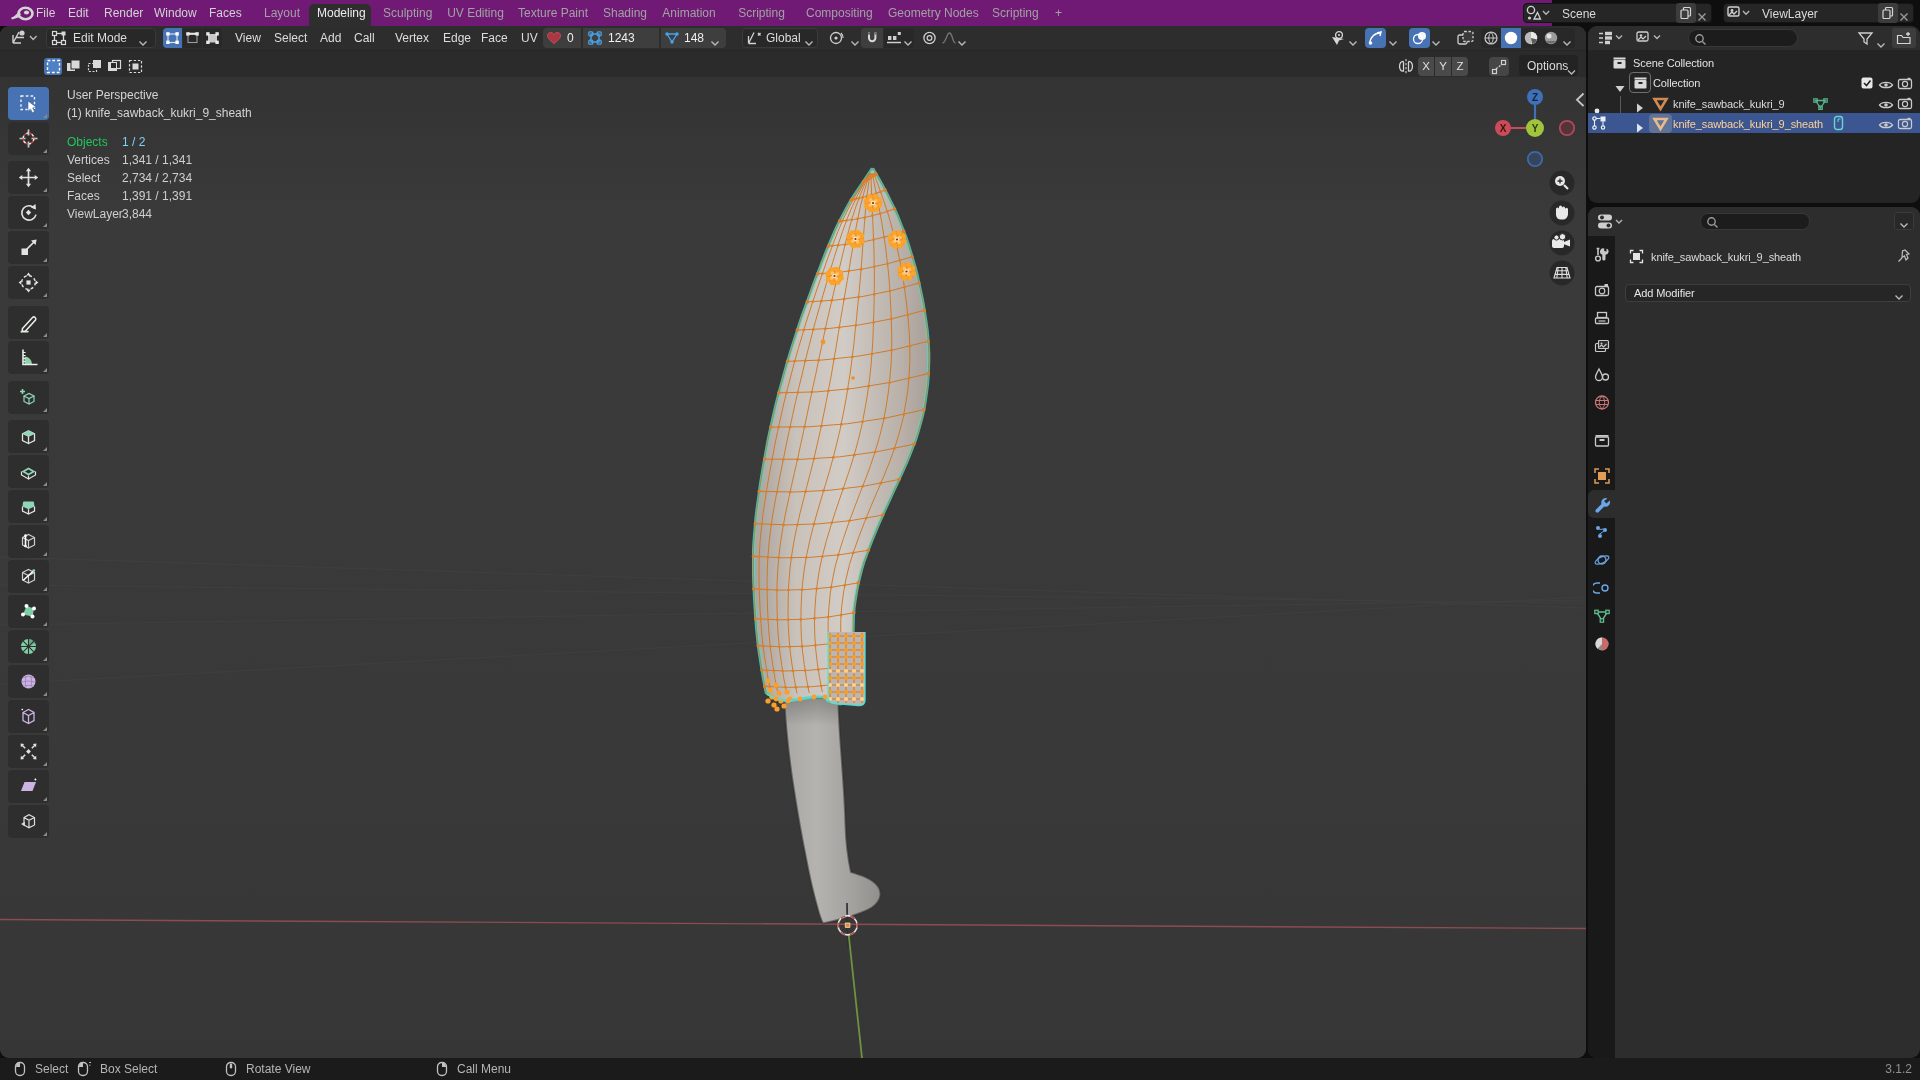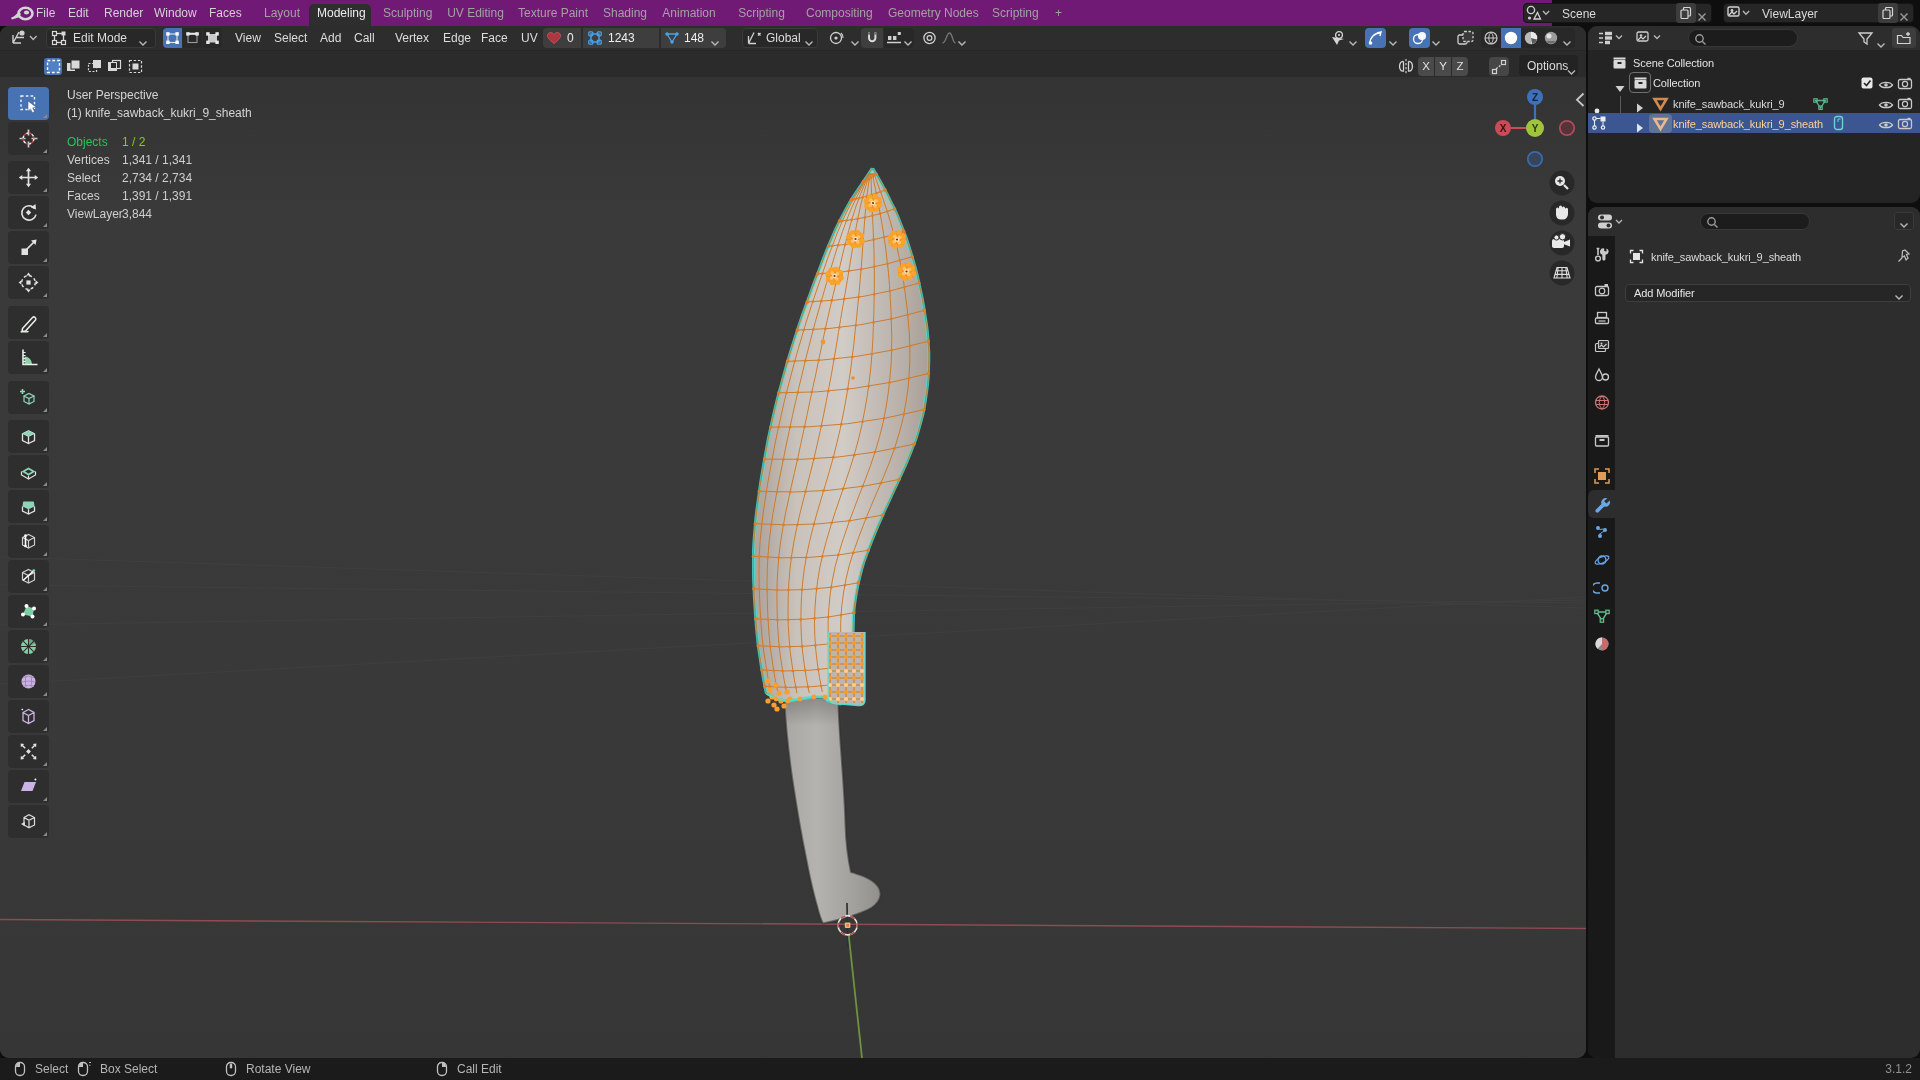--- a/index.html
+++ b/index.html
@@ -759,21 +759,21 @@
           <circle cx="1562" cy="273" r="12.5" fill="#262626" opacity="0.85"></circle>
           <path d="M1554,278 L1557,267.5 L1567,267.5 L1570,278 Z M1556,270.8 L1568.2,270.8 M1555,274.4 L1569,274.4 M1558.2,267.5 L1556.8,278 M1562,267.5 L1562,278 M1565.8,267.5 L1567.2,278" stroke="#dedede" stroke-width="1.1" fill="none"></path>
           <path d="M1583.5,93.5 L1577,99.8 L1583.5,106" fill="none" stroke="#c9c9c9" stroke-width="1.8"></path>
         </svg>
       </div>
       <div class="abs" style="left:0;top:51px;width:60px;height:930px"></div>
       <div class="abs" style="left:0;top:51px;width:1586px;height:981px;pointer-events:none">
         <div class="txt" style="left:67px;top:11px;color:#d4d4d4">User Perspective</div>
         <div class="txt" style="left:67px;top:29px;color:#d4d4d4">(1) knife_sawback_kukri_9_sheath</div>
         <div class="txt" style="left:67px;top:58px;color:#22c55e">Objects</div>
-        <div class="txt" style="left:122px;top:58px;color:#84cc16">1 / 2</div>
+        <div class="txt" style="left:122px;top:58px;color:#7dd3fc">1 / 2</div>
         <div class="txt" style="left:67px;top:76px;color:#cfcfcf">Vertices</div>
         <div class="txt" style="left:122px;top:76px;color:#cfcfcf">1,341 / 1,341</div>
         <div class="txt" style="left:67px;top:94px;color:#cfcfcf">Select</div>
         <div class="txt" style="left:122px;top:94px;color:#cfcfcf">2,734 / 2,734</div>
         <div class="txt" style="left:67px;top:112px;color:#cfcfcf">Faces</div>
         <div class="txt" style="left:122px;top:112px;color:#cfcfcf">1,391 / 1,391</div>
         <div class="txt" style="left:67px;top:130px;color:#cfcfcf">ViewLayer</div>
         <div class="txt" style="left:122px;top:130px;color:#cfcfcf">3,844</div>
       </div>
       <div class="abs" style="left:0;top:0;width:60px;height:1032px">
@@ -1174,15 +1174,15 @@
       <div class="txt" style="left:100px;top:4px;color:#b5b5b5">Box Select</div>
       <div class="abs" style="left:224px;top:3px"><svg width="14" height="16" viewBox="0 0 14 16" style="">
           <rect x="2.5" y="1.5" width="9" height="13" rx="4.2" fill="none" stroke="#c0c0c0" stroke-width="1.3"></rect>
           <rect x="5.8" y="2.5" width="2.4" height="5" rx="1.2" fill="#c0c0c0"></rect>
         </svg></div>
       <div class="txt" style="left:246px;top:4px;color:#b5b5b5">Rotate View</div>
       <div class="abs" style="left:435px;top:3px"><svg width="14" height="16" viewBox="0 0 14 16" style="">
           <rect x="2.5" y="1.5" width="9" height="13" rx="4.2" fill="none" stroke="#c0c0c0" stroke-width="1.3"></rect>
           <path d="M11,6 L11,5.6 A4,4.4 0 0 0 7,1.6 L7,6 Z" fill="#c0c0c0"></path>
         </svg></div>
-      <div class="txt" style="left:457px;top:4px;color:#b5b5b5">Call Edit</div>
+      <div class="txt" style="left:457px;top:4px;color:#b5b5b5">Call Menu</div>
       <div class="txt" style="right:8px;top:4px;color:#909090">3.1.2</div>
     </div>
   </div>
 </body></html>

